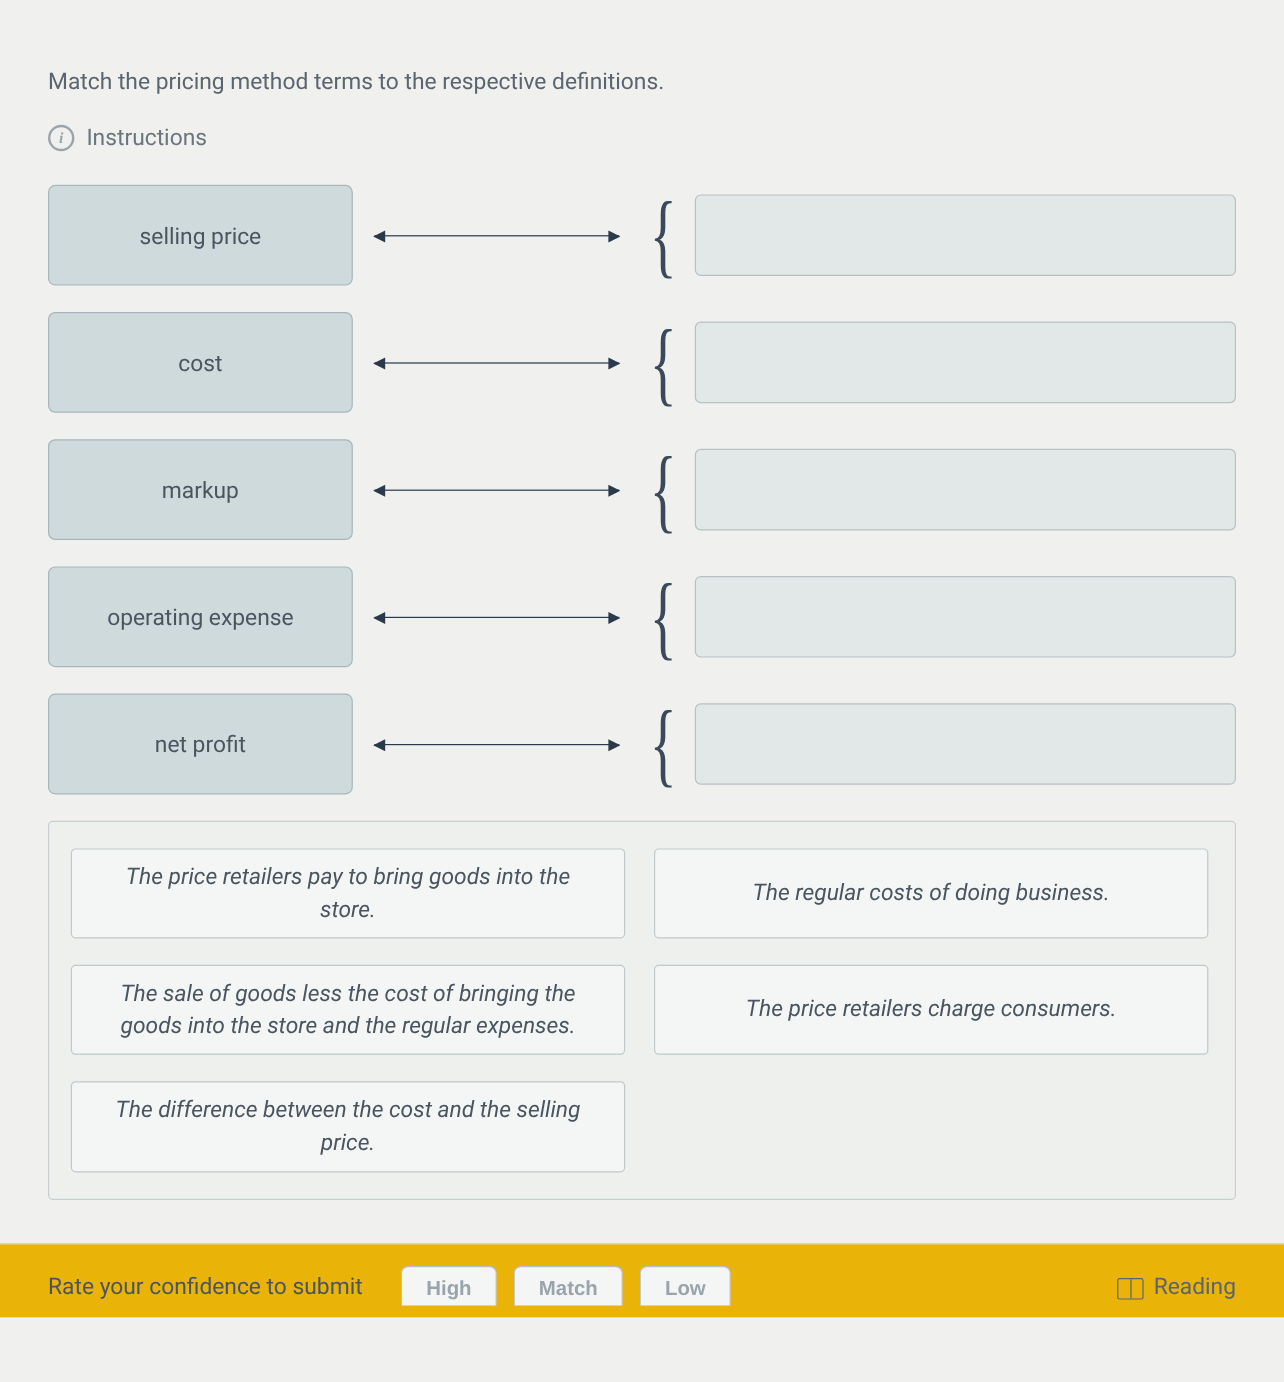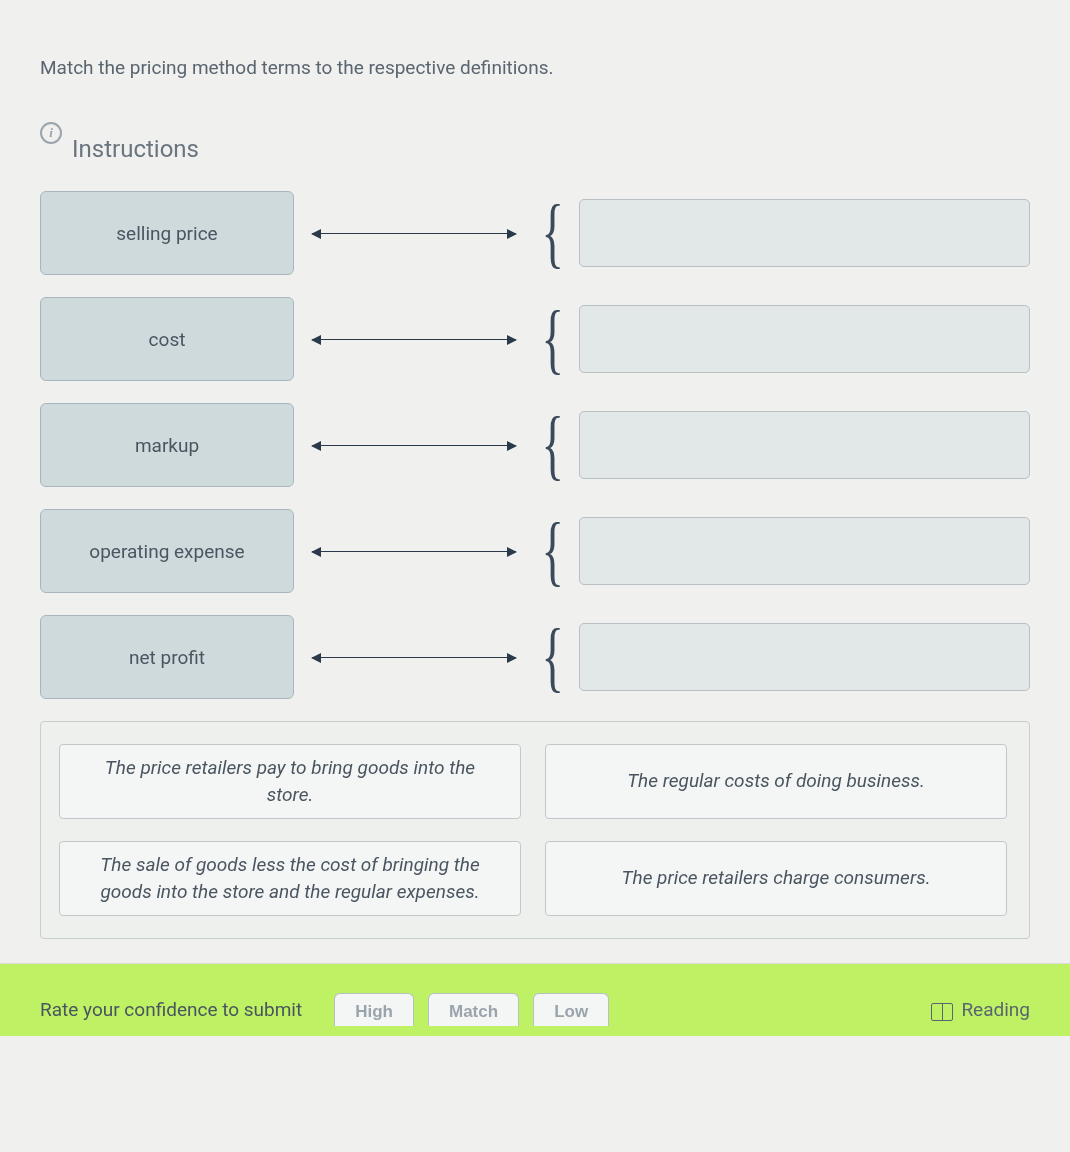--- a/index.html
+++ b/index.html
@@ -32,23 +32,22 @@
     display: flex;
     align-items: center;
     justify-content: center;
     font-size: 13px;
     color: #9aa4ad;
     font-family: Georgia, serif;
     font-style: italic;
     font-weight: bold;
   }
   .instructions-label {
-    font-size: 24px;
+    font-size: 19px;
     color: #6a7580;
-    margin-top: 32px;
   }
   .match-area {
     margin-bottom: 20px;
   }
   .match-row {
     display: flex;
     align-items: center;
     height: 84px;
     margin-bottom: 22px;
   }
@@ -137,27 +136,27 @@
     align-items: center;
     justify-content: center;
     text-align: center;
     padding: 10px 20px;
     font-size: 19px;
     color: #4a5560;
     line-height: 1.4;
     cursor: grab;
   }
   .footer-bar {
-    margin-top: 24px;
-    padding: 29px 40px 10px 40px;
+    margin-top: 36px;
+    padding: 18px 40px 10px 40px;
     border-top: 1px solid #d8dcdd;
     display: flex;
     align-items: center;
     gap: 14px;
-    background: #bef264;
+    background: #eab308;
   }
   .footer-label {
     font-size: 19px;
     color: #4a5560;
     margin-right: 18px;
   }
   .conf-btn {
     border: 1px solid #b8c0c3;
     background: #f4f6f5;
     color: #9aa4ad;
@@ -254,20 +253,21 @@
     </div>
 
   </div>
 
   <div class="definitions-panel">
     <div class="def-grid">
       <div class="def-card">The price retailers pay to bring goods into the store.</div>
       <div class="def-card">The regular costs of doing business.</div>
       <div class="def-card">The sale of goods less the cost of bringing the goods into the store and the regular expenses.</div>
       <div class="def-card">The price retailers charge consumers.</div>
+      <div class="def-card">The difference between the cost and the selling price.</div>
     </div>
   </div>
 
 </div>
 
 <div class="footer-bar">
   <div class="footer-label">Rate your confidence to submit</div>
   <button class="conf-btn">High</button>
   <button class="conf-btn">Match</button>
   <button class="conf-btn">Low</button>

